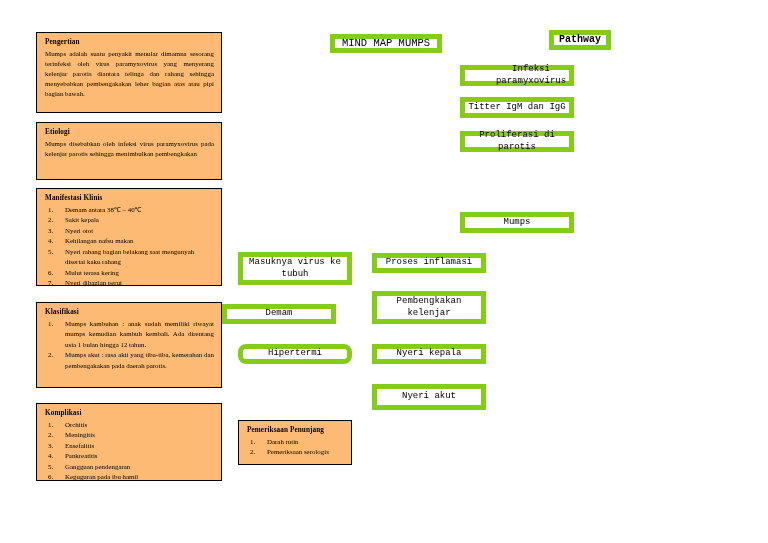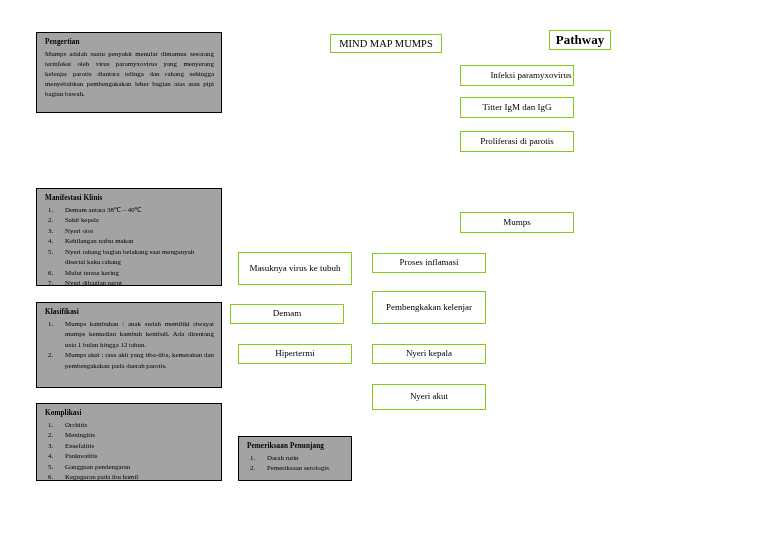--- a/index.html
+++ b/index.html
@@ -9,37 +9,38 @@
     font-family:"Liberation Serif", serif;
     color:#000;
     position:relative;
     overflow:hidden;
   }
   .canvas{position:relative;width:768px;height:543px;}
 
   
   .node{
     position:absolute;
-    border:1px solid #84cc16;
+    border:5px solid #84cc16;
     box-sizing:border-box;
     background:#fff;
     display:flex;
     align-items:center;
     justify-content:center;
     text-align:center;
     line-height:1.25;
+    font-family:Liberation Mono, monospace;
   }
   .node .cap{display:block;width:100%;}
 
   
   .panel{
     position:absolute;
     border:1px solid #000;
     box-sizing:border-box;
-    background:#a3a3a3;
+    background:#fdba74;
     padding:5px 7px 5px 8px;
   }
   .panel .ptitle{
     font-weight:bold;
     font-size:7.2px;
     line-height:1.35;
     margin:0 0 1px 0;
     letter-spacing:.1px;
   }
   .panel .ptext{
@@ -66,59 +67,63 @@
     content:counter(li) ".";
     position:absolute;
     left:-17px;
     width:14px;
     text-align:left;
   }
   .panel ol.just li{text-align:justify;}
 
   
   .title-node{font-size:10.5px;}
-  .bold-node{font-size:13px;font-weight:bold;}
+  .bold-node{font-size:10px;font-weight:bold;}
   .flow-node{font-size:9px;}
 
   
   #panel-pengertian   {left:36px;  top:32px;  width:186px; height:81px;}
   #panel-etiologi     {left:36px;  top:122px; width:186px; height:58px;}
   #panel-manifestasi  {left:36px;  top:188px; width:186px; height:98px;}
   #panel-klasifikasi  {left:36px;  top:302px; width:186px; height:86px;}
   #panel-komplikasi   {left:36px;  top:403px; width:186px; height:78px;}
-  #panel-pemeriksaan  {left:238px; top:436px; width:114px; height:45px;}
+  #panel-pemeriksaan  {left:238px; top:420px; width:114px; height:45px;}
 
   #node-mindmap       {left:330px; top:34px;  width:112px; height:19px;}
   #node-pathway       {left:549px; top:30px;  width:62px;  height:20px;}
 
   #node-infeksi       {left:460px; top:65px;  width:114px; height:21px;padding-left:28px;}
   #node-titter        {left:460px; top:97px;  width:114px; height:21px;}
   #node-proliferasi   {left:460px; top:131px; width:114px; height:21px;}
   #node-grandula      {left:460px; top:164px; width:114px; height:33px;}
   #node-mumps         {left:460px; top:212px; width:114px; height:21px;}
 
   #node-masuknya      {left:238px; top:252px; width:114px; height:33px;}
-  #node-demam         {left:230px; top:304px; width:114px; height:20px;}
-  #node-hipertermi    {left:238px; top:344px; width:114px; height:20px;}
+  #node-demam         {left:222px; top:304px; width:114px; height:20px;}
+  #node-hipertermi    {left:238px; top:344px; width:114px; height:20px;border-radius:8px;}
 
   #node-proses        {left:372px; top:253px; width:114px; height:20px;}
   #node-pembengkakan  {left:372px; top:291px; width:114px; height:33px;}
   #node-nyerikepala   {left:372px; top:344px; width:114px; height:20px;}
   #node-nyeriakut     {left:372px; top:384px; width:114px; height:26px;}
 </style>
 </head>
 <body>
 
 <div class="canvas">
 
   <div class="panel" id="panel-pengertian">
     <div class="ptitle">Pengertian</div>
     <div class="ptext">Mumps adalah suatu penyakit menular dimamna sesorang terinfeksi oleh virus paramyxovirus yang menyerang kelenjar parotis diantara telinga dan rahang sehingga menyebabkan pembengakakan leher bagian atas atau pipi bagian bawah.</div>
   </div>
 
+  <div class="panel" id="panel-etiologi">
+    <div class="ptitle">Etiologi</div>
+    <div class="ptext">Mumps disebabkan oleh infeksi virus paramyxovirus pada kelenjar parotis sehingga menimbulkan pembengkakan</div>
+  </div>
 
   <div class="panel" id="panel-manifestasi">
     <div class="ptitle">Manifestasi Klinis</div>
     <ol>
         <li>Demam  antara 38℃ – 40℃</li>
         <li>Sakit kepala</li>
         <li>Nyeri otot</li>
         <li>Kehilangan nafsu makan</li>
         <li>Nyeri rahang bagian belakang saat mengunyah disertai kaku rahang</li>
         <li>Mulut terasa kering</li>

